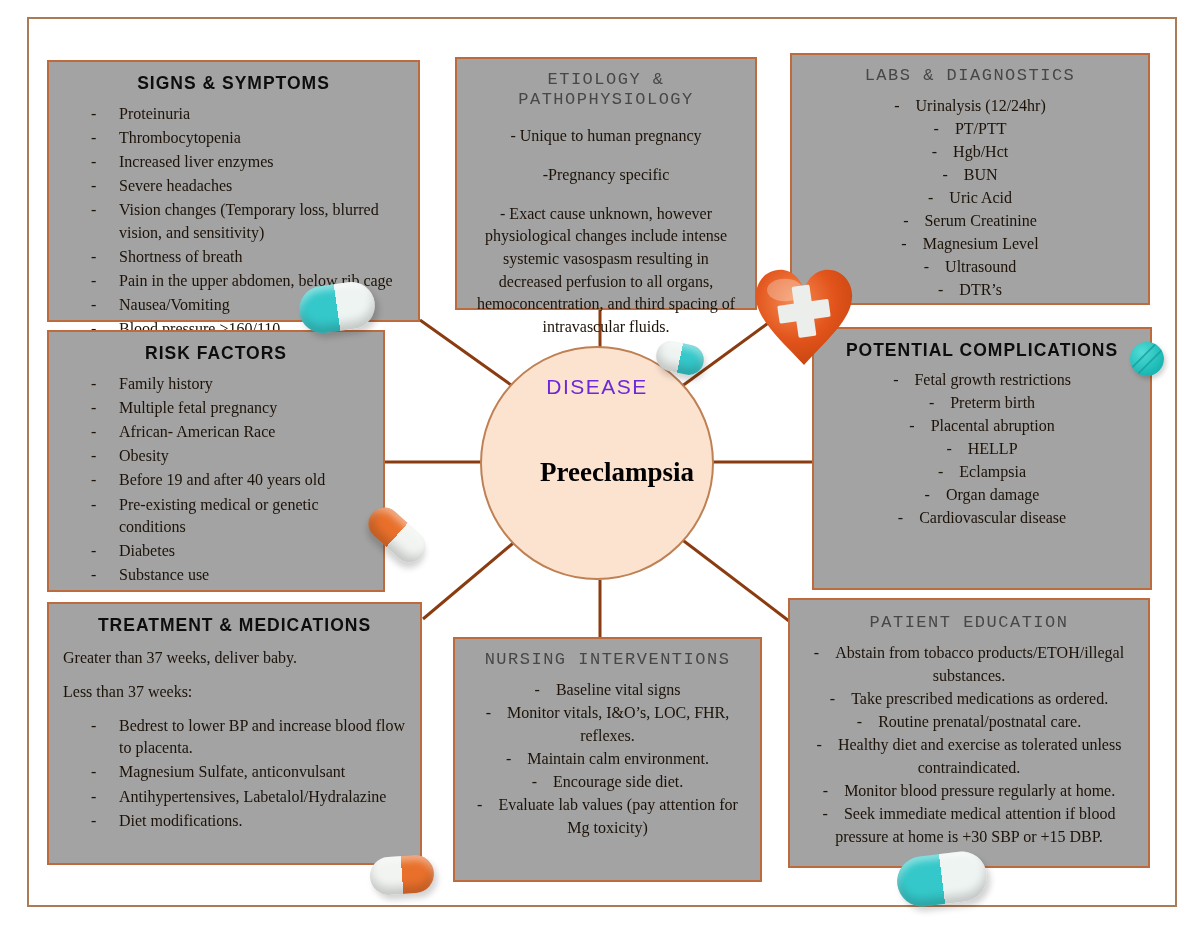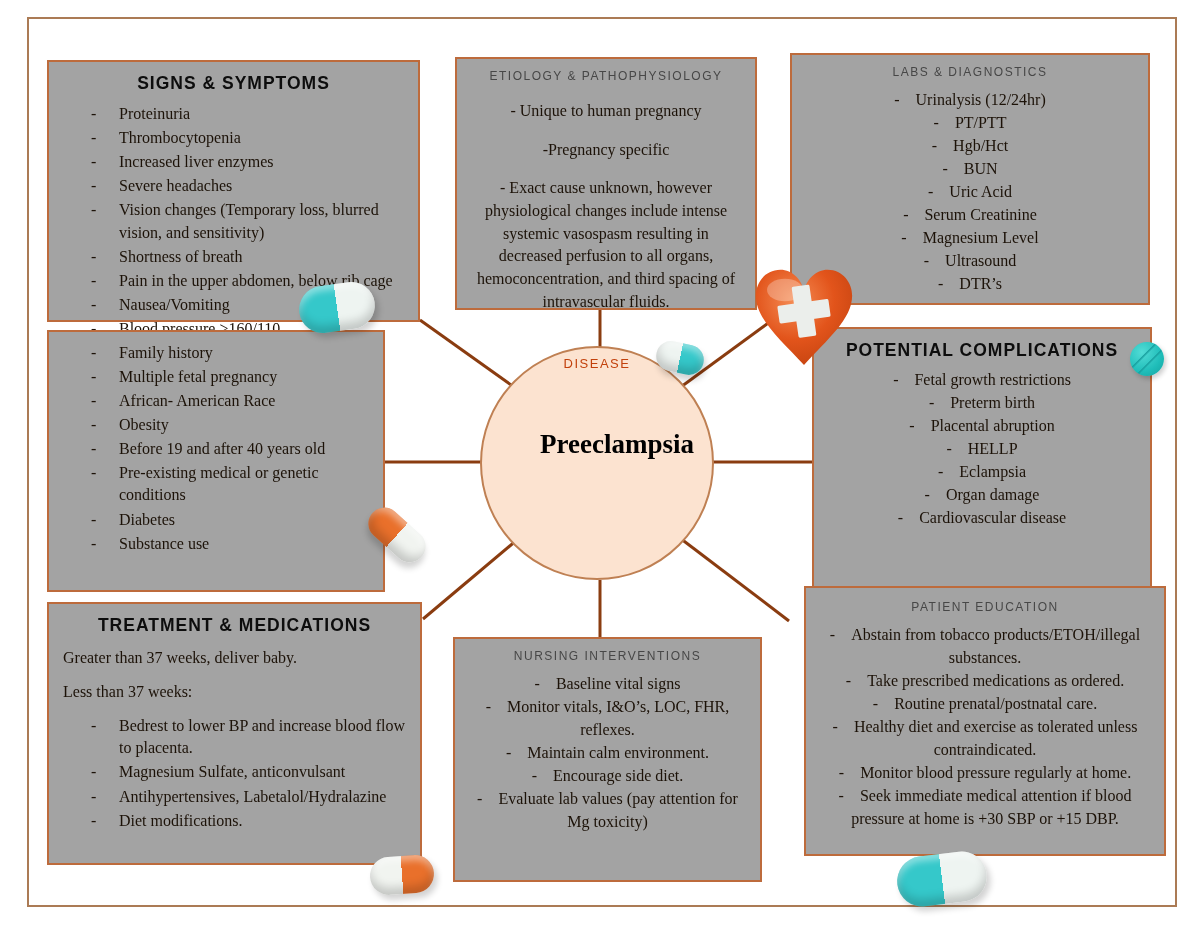--- a/index.html
+++ b/index.html
@@ -13,38 +13,38 @@
   }
   svg.connectors{position:absolute;left:0;top:0;z-index:1;}
   .box{
     position:absolute;background:#a3a3a3;border:2px solid #bd6b3c;
     box-sizing:border-box;z-index:2;font-size:16px;line-height:1.38;
   }
   .box h2{
     font-family:"Liberation Sans",sans-serif;text-align:center;
     margin:11px 6px 6px;line-height:1.15;
   }
-  .gray-head h2{color:#474747;font-weight:normal;font-size:12px;letter-spacing:1.5px;}
+  .gray-head h2{color:#474747;font-weight:normal;font-size:17px;letter-spacing:1.5px;font-family:Liberation Mono, monospace;}
   .bold-head h2{color:#0d0d0d;font-weight:bold;font-size:17.5px;letter-spacing:1px;}
   ul.hang-list{list-style:none;margin:10px 0 0;padding:0 8px 0 0;}
   ul.hang-list li{position:relative;padding-left:70px;margin-bottom:2px;}
   ul.hang-list li::before{content:"-";position:absolute;left:42px;}
   ul.center-list{list-style:none;margin:8px 0 0;padding:0 14px;text-align:center;}
   ul.center-list li{line-height:1.44;}
   ul.center-list li::before{content:"-";margin-right:16px;}
   .etio-paras > div{text-align:center;margin:16px 14px;line-height:1.42;}
   .intro > div{text-align:left;margin:12px 0 12px 14px;}
   .circle{
     position:absolute;left:480px;top:346px;width:234px;height:234px;
     border-radius:50%;background:#fce3d0;border:2px solid #bf8053;
     box-sizing:border-box;z-index:5;text-align:center;
   }
   .disease-label{
-    margin-top:8px;font-family:"Liberation Sans",sans-serif;
-    color:#c2410c;font-size:13px;letter-spacing:1.5px;
+    margin-top:27px;font-family:"Liberation Sans",sans-serif;
+    color:#6d28d9;font-size:21px;letter-spacing:1.5px;
   }
   .disease-name{margin-top:58px;font-weight:bold;font-size:27px;color:#000;margin-left:40px;}
   .pill{
     position:absolute;border-radius:999px;z-index:10;
     box-shadow:inset 0 -7px 10px rgba(0,0,0,.18), inset 0 5px 7px rgba(255,255,255,.45),
                3px 5px 6px rgba(0,0,0,.18);
   }
   .pill.teal-white{background:linear-gradient(90deg,#35c8ca 0 50%,#eef4f1 50% 100%);}
   .pill.white-teal{background:linear-gradient(90deg,#eef4f1 0 50%,#35c8ca 50% 100%);}
   .pill.orange-white{background:linear-gradient(90deg,#e9702b 0 50%,#f1f4f0 50% 100%);}
@@ -114,20 +114,21 @@
       <li>BUN</li>
       <li>Uric Acid</li>
       <li>Serum Creatinine</li>
       <li>Magnesium Level</li>
       <li>Ultrasound</li>
       <li>DTR’s</li>
     </ul>
 </section>
 
 <section class="box bold-head" style="left:47px;top:330px;width:338px;height:262px;">
+  <h2>RISK FACTORS</h2>
   <ul class="hang-list">
       <li>Family history</li>
       <li>Multiple fetal pregnancy</li>
       <li>African- American Race</li>
       <li>Obesity</li>
       <li>Before 19 and after 40 years old</li>
       <li>Pre-existing medical or genetic conditions</li>
       <li>Diabetes</li>
       <li>Substance use</li>
     </ul>
@@ -164,21 +165,21 @@
   <h2>NURSING INTERVENTIONS</h2>
   <ul class="center-list">
       <li>Baseline vital signs</li>
       <li>Monitor vitals, I&amp;O’s, LOC, FHR, reflexes.</li>
       <li>Maintain calm environment.</li>
       <li>Encourage side diet.</li>
       <li>Evaluate lab values (pay attention for Mg toxicity)</li>
     </ul>
 </section>
 
-<section class="box gray-head" style="left:788px;top:586px;width:362px;height:270px;margin-left:16px;">
+<section class="box gray-head" style="left:788px;top:598px;width:362px;height:270px;">
   <h2 style="margin-top:13px;">PATIENT EDUCATION</h2>
   <ul class="center-list">
       <li>Abstain from tobacco products/ETOH/illegal substances.</li>
       <li>Take prescribed medications as ordered.</li>
       <li>Routine prenatal/postnatal care.</li>
       <li>Healthy diet and exercise as tolerated unless contraindicated.</li>
       <li>Monitor blood pressure regularly at home.</li>
       <li>Seek immediate medical attention if blood pressure at home is +30 SBP or +15 DBP.</li>
     </ul>
 </section>

